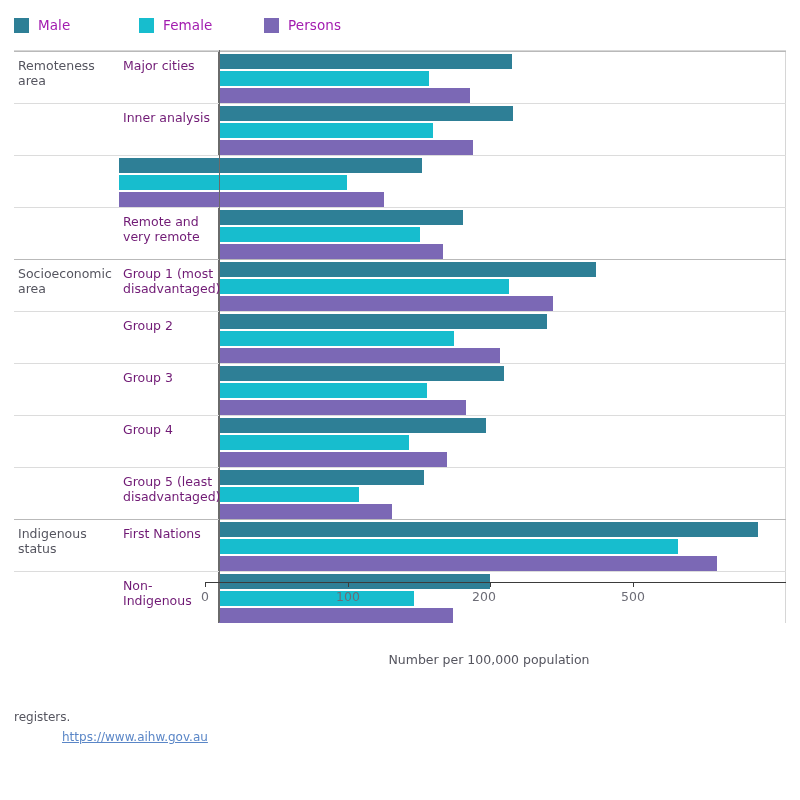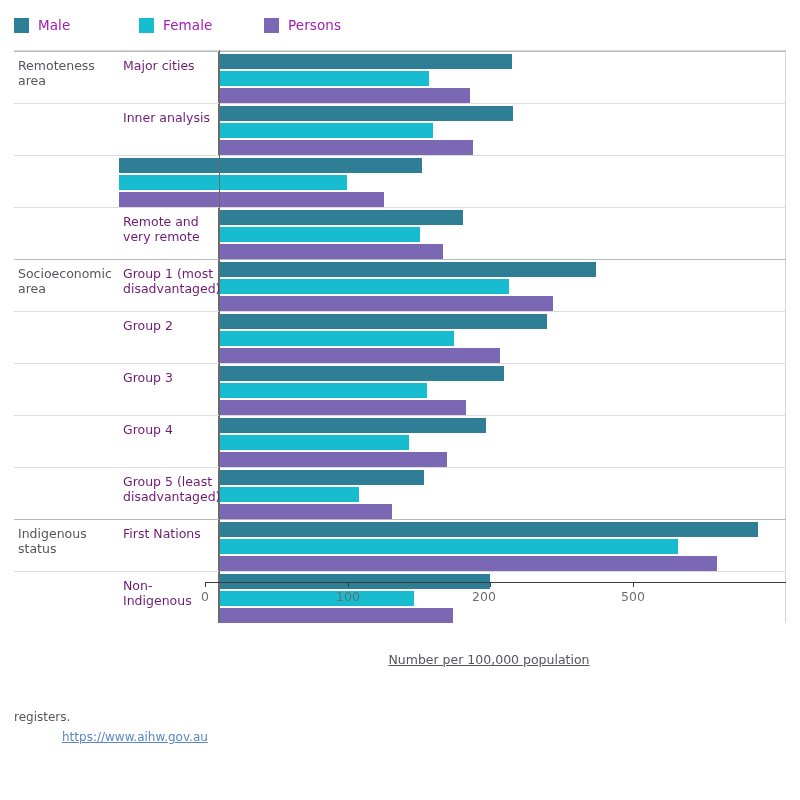--- a/index.html
+++ b/index.html
@@ -155,21 +155,21 @@
   }
   .axis-title {
     position: absolute;
     left: 0;
     top: 652px;
     width: 800px;
     text-align: center;
     font-size: 12.5px;
     color: #55555f;
   }
-  .axis-title span { margin-left: 178px; text-decoration: underline; }
+  .axis-title span { margin-left: 178px; }
 
   
   .footer {
     position: absolute;
     left: 14px;
     top: 708px;
     width: 770px;
     font-size: 12px;
     line-height: 18px;
     color: #55555f;

